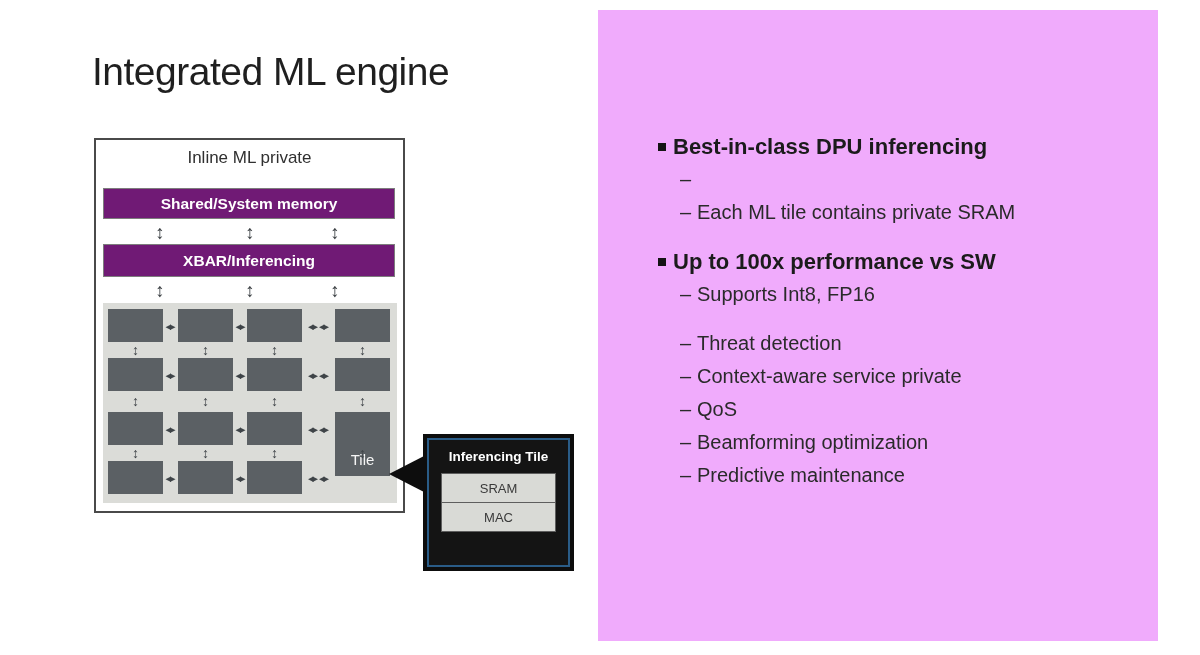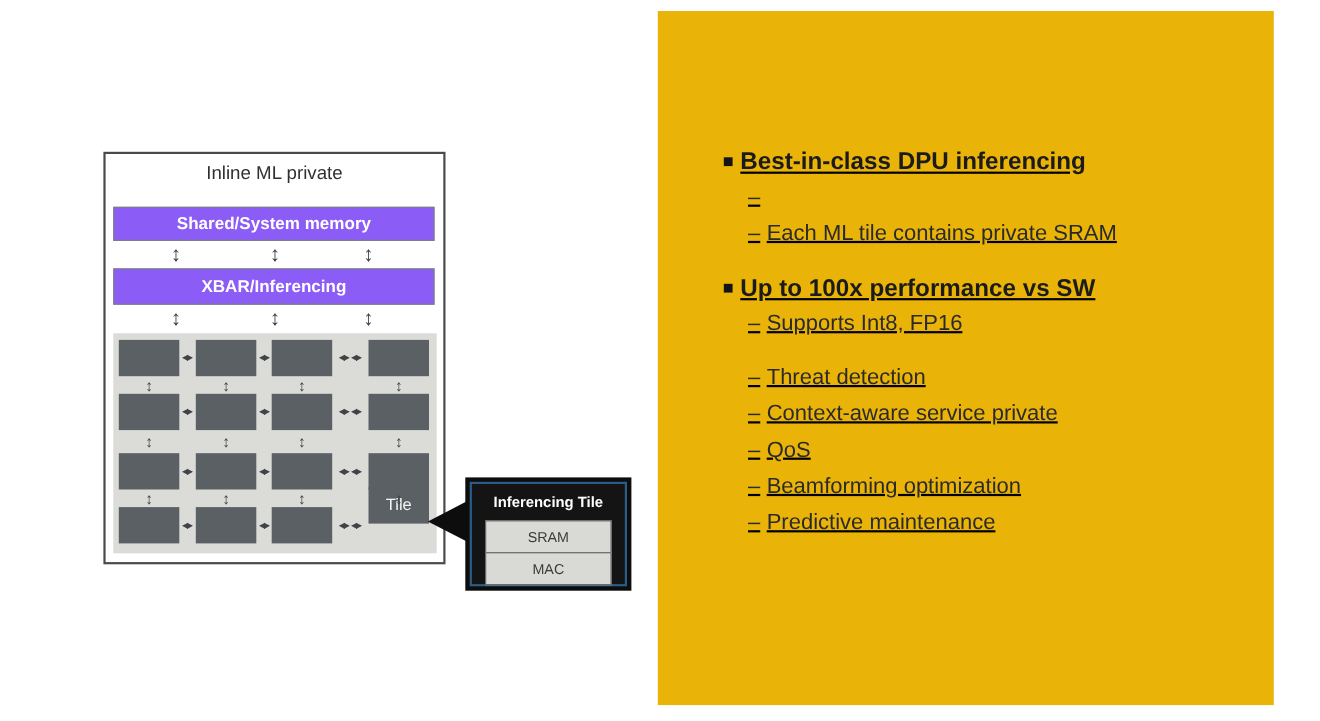--- a/index.html
+++ b/index.html
@@ -24,21 +24,21 @@
     position: absolute; left: 94px; top: 138px;
     width: 311px; height: 375px;
     border: 2px solid #4a4a4a; background: #ffffff;
   }
   .box-title {
     position: absolute; left: 0; top: 8px; width: 100%;
     text-align: center; font-size: 17px; color: #303030;
   }
   .bar {
     position: absolute; left: 7px; width: 292px;
-    background: #8b5cf6; border: 1px solid #7d7d7d;
+    background: #701a75; border: 1px solid #7d7d7d;
     color: #ffffff; font-weight: bold; font-size: 15.5px;
     display: flex; align-items: center; justify-content: center;
   }
   .bar-memory { top: 48px; height: 31px; }
   .bar-xbar   { top: 104px; height: 33px; }
   .bus-arrow {
     position: absolute; transform: translate(-50%, -50%);
     font-size: 19px; color: #3c4044; line-height: 1;
   }
   
@@ -63,21 +63,21 @@
   
   .callout-arrow {
     position: absolute; left: 389px; top: 456px;
     width: 0; height: 0;
     border-top: 18px solid transparent;
     border-bottom: 18px solid transparent;
     border-right: 35px solid #0d0d0d;
   }
   .callout {
     position: absolute; left: 423px; top: 434px;
-    width: 151px; height: 103px;
+    width: 151px; height: 137px;
     background: #0d0d0d; padding: 4px;
   }
   .callout-inner {
     width: 100%; height: 100%;
     border: 2px solid #2a5c87; background: #141414;
     padding: 9px 12px 0 12px;
   }
   .callout-title {
     color: #ffffff; font-weight: bold; font-size: 13.5px;
     text-align: center; margin-bottom: 9px;
@@ -86,23 +86,22 @@
     height: 30px; background: #d9dad6; border: 1px solid #5e5e5e;
     display: flex; align-items: center; justify-content: center;
     font-size: 13px; color: #3a3a3a;
   }
   .callout-item + .callout-item { margin-top: -1px; }
 
   
   .right-panel {
     position: absolute; left: 598px; top: 10px;
     width: 560px; height: 631px;
-    background: #eab308;
+    background: #f0abfc;
     padding-top: 120px;
-    text-decoration: underline;
   }
   .bullet-group { margin-bottom: 16px; }
   .heading-row { display: flex; align-items: center; height: 33px; }
   .square-bullet {
     margin-left: 60px; width: 8px; height: 8px; background: #141414;
     flex: 0 0 auto;
   }
   .heading-text {
     margin-left: 7px; font-size: 22px; font-weight: bold; color: #1b1b1b;
   }
@@ -111,20 +110,21 @@
     margin-left: 82px; width: 17px; flex: 0 0 auto;
     font-size: 20px; color: #2a2a2a;
   }
   .sub-text { font-size: 20px; color: #2a2a2a; }
 </style>
 </head>
 <body>
 
 <div class="canvas">
 
+  <h1 class="slide-title">Integrated ML engine</h1>
 
   <div class="diagram-box">
     <div class="box-title">Inline ML private</div>
 
     <div class="bar bar-memory">Shared/System memory</div>
 
     <span class="bus-arrow" style="left:64px;  top:92px;">↕</span>
     <span class="bus-arrow" style="left:154px; top:92px;">↕</span>
     <span class="bus-arrow" style="left:239px; top:92px;">↕</span>
 

